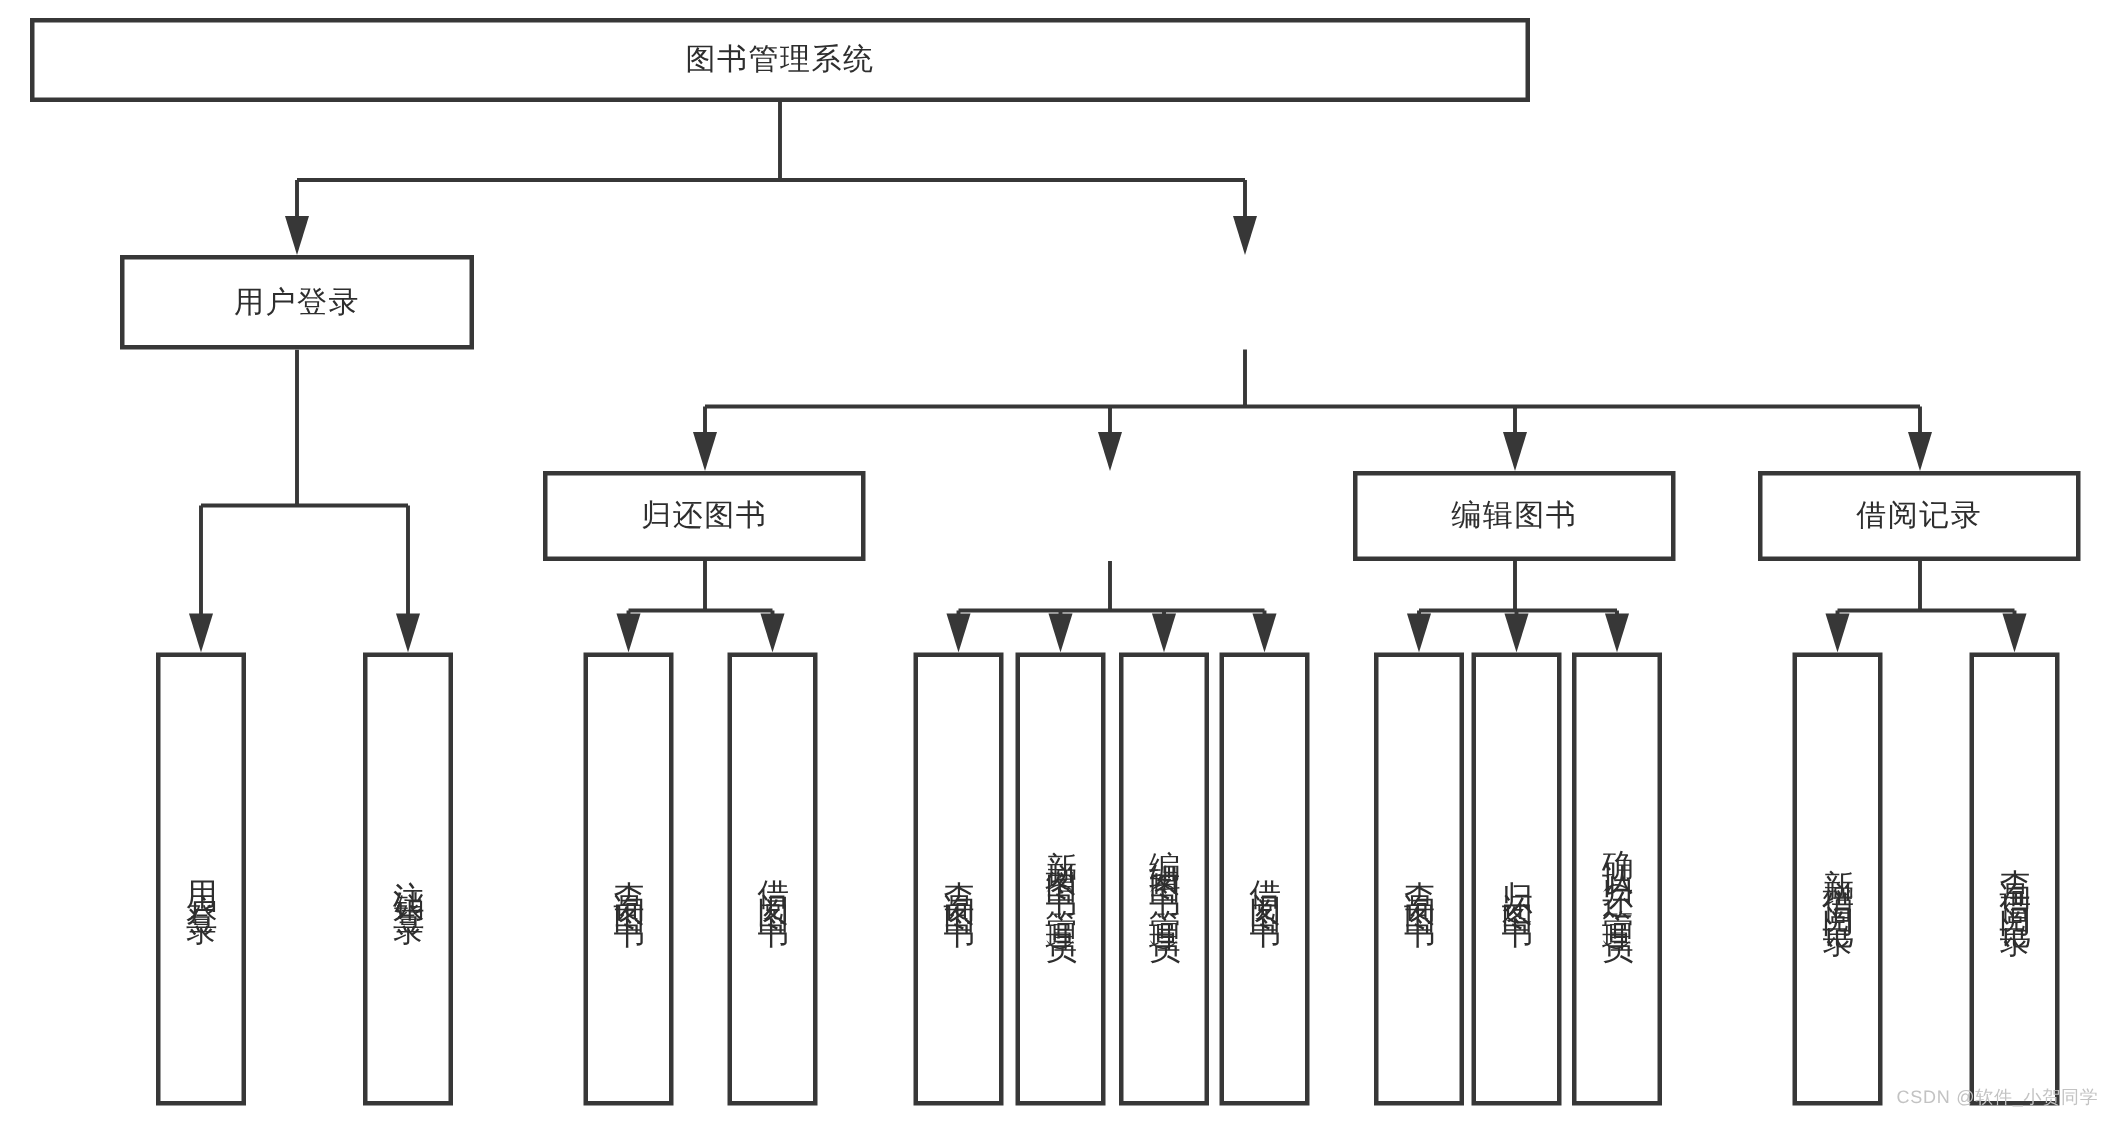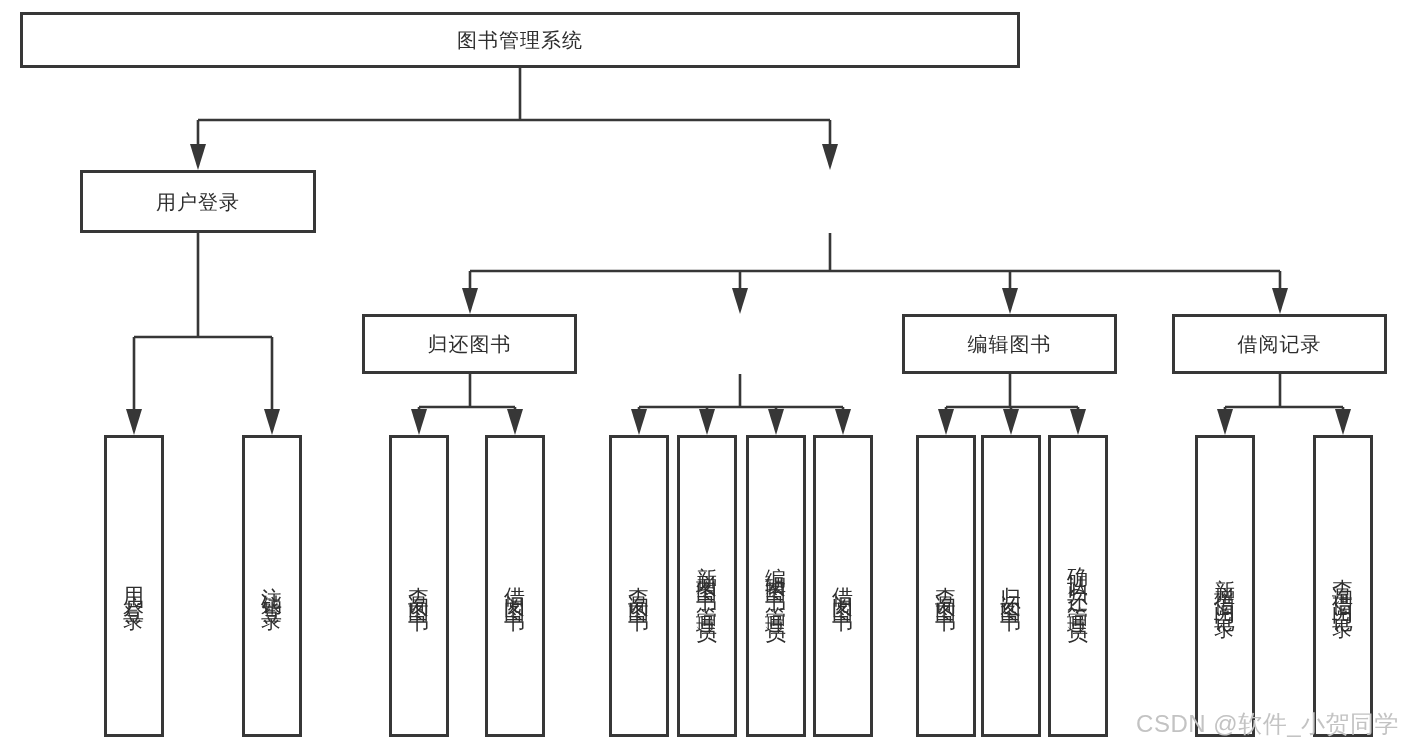--- a/index.html
+++ b/index.html
@@ -33,21 +33,21 @@
   }
   .h-node{
     font-size:20px;letter-spacing:1px;line-height:1;
   }
   .v-node{
     writing-mode:vertical-lr;text-orientation:mixed;
     font-size:21px;letter-spacing:8px;line-height:1;
   }
   .watermark{
     position:absolute;right:6px;bottom:7px;z-index:3;
-    font-size:24px;color:var(--watermark);letter-spacing:0.5px;
+    font-size:12px;color:var(--watermark);letter-spacing:0.5px;
     white-space:nowrap;
   }
 </style>
 </head>
 <body>
 
 <div class="canvas">
 
   <svg class="wires" viewBox="0 0 1405 747">
     <g>

